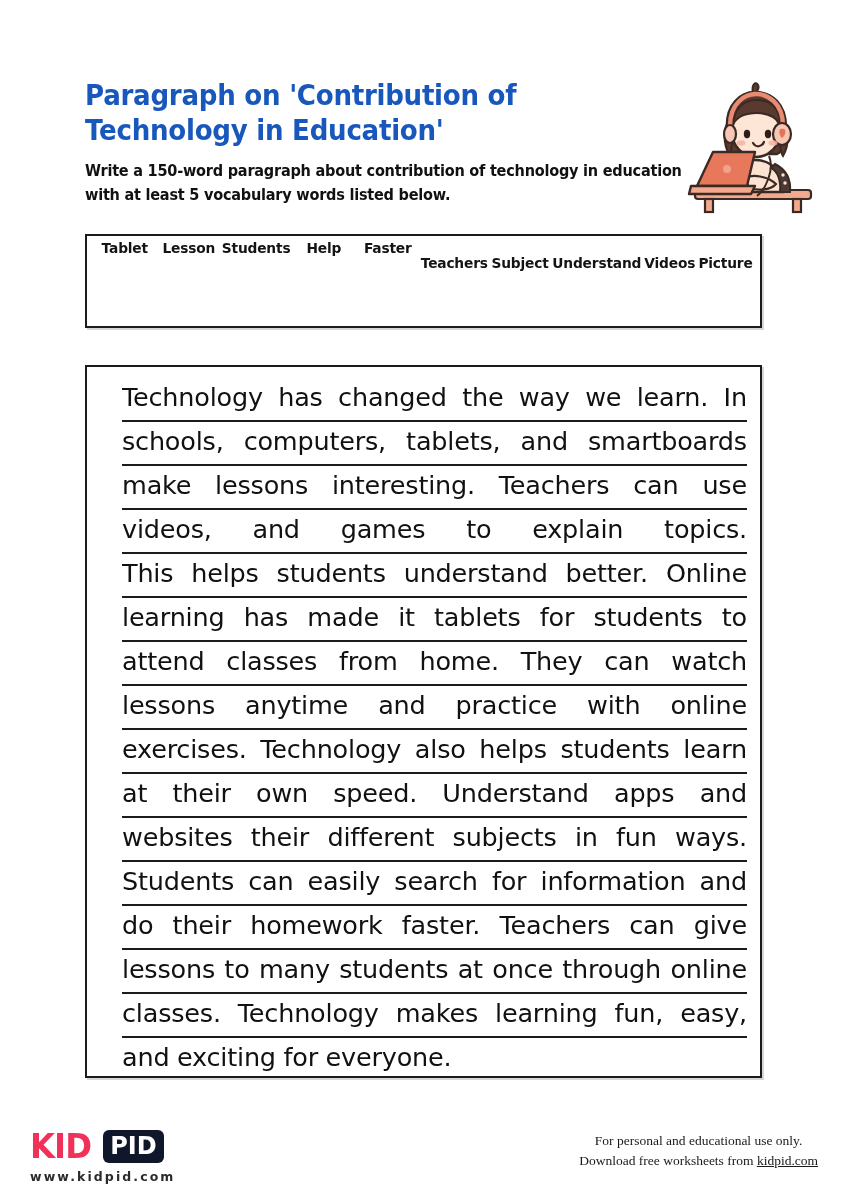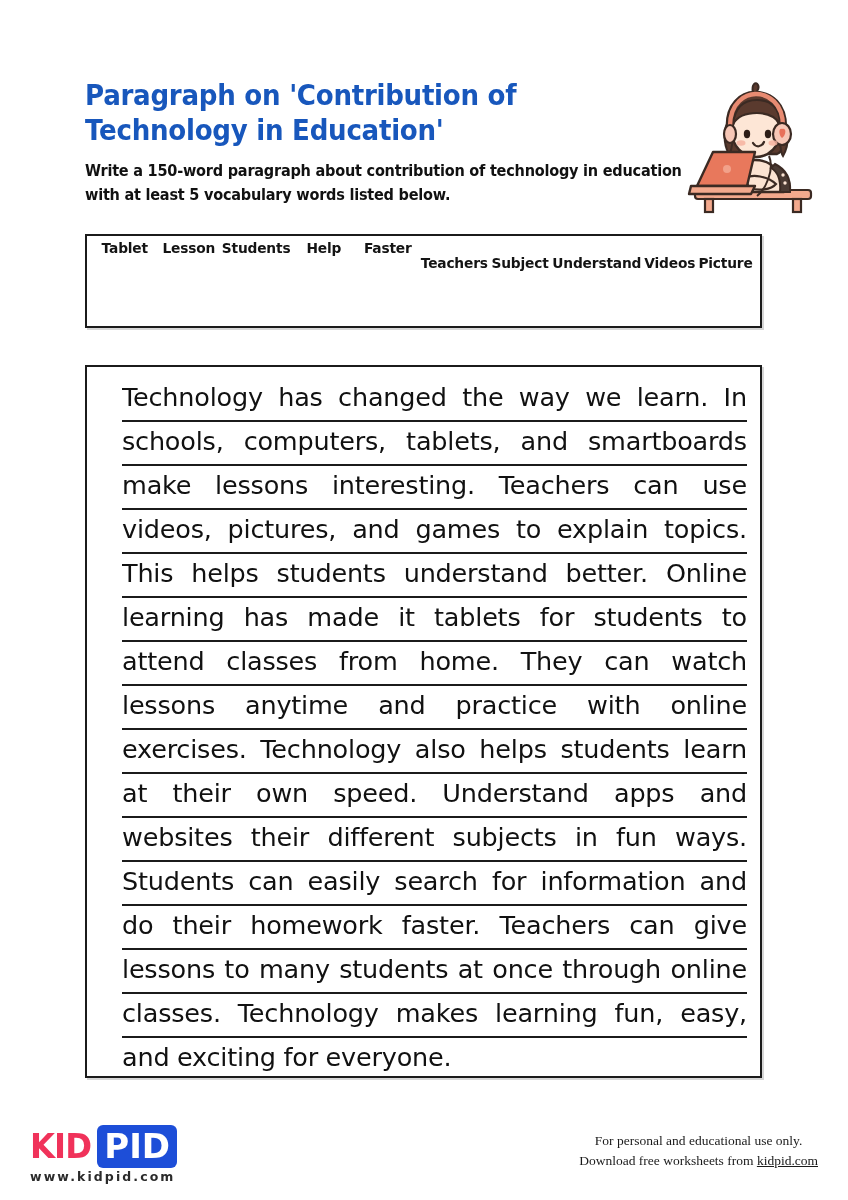--- a/index.html
+++ b/index.html
@@ -155,26 +155,26 @@
     font-family: "DejaVu Sans", sans-serif;
     font-weight: 700;
     font-size: 34px;
     color: #F0325A;
     letter-spacing: -1px;
     line-height: 1;
     transform: scaleX(0.95);
     transform-origin: left center;
   }
   .logo-pid {
-    margin-left: 3px;
-    background: #1d4ed8;
+    margin-left: 9px;
+    background: #0f172a;
     color: #ffffff;
     font-family: "DejaVu Sans", sans-serif;
     font-weight: 700;
-    font-size: 34px;
+    font-size: 24px;
     letter-spacing: 0px;
     line-height: 1;
     padding: 4px 7px 5px 7px;
     border-radius: 6px;
   }
   .logo-url {
     margin-top: 4px;
     font-family: "DejaVu Sans", sans-serif;
     font-weight: 700;
     font-size: 12.5px;
@@ -295,21 +295,20 @@
         <div class="para-line">
           <span class="w">make</span>
           <span class="w">lessons</span>
           <span class="w">interesting.</span>
           <span class="w">Teachers</span>
           <span class="w">can</span>
           <span class="w">use</span>
         </div>
         <div class="para-line">
           <span class="w">videos,</span>
-          <span class="w">pictures,</span>
           <span class="w">and</span>
           <span class="w">games</span>
           <span class="w">to</span>
           <span class="w">explain</span>
           <span class="w">topics.</span>
         </div>
         <div class="para-line">
           <span class="w">This</span>
           <span class="w">helps</span>
           <span class="w">students</span>

